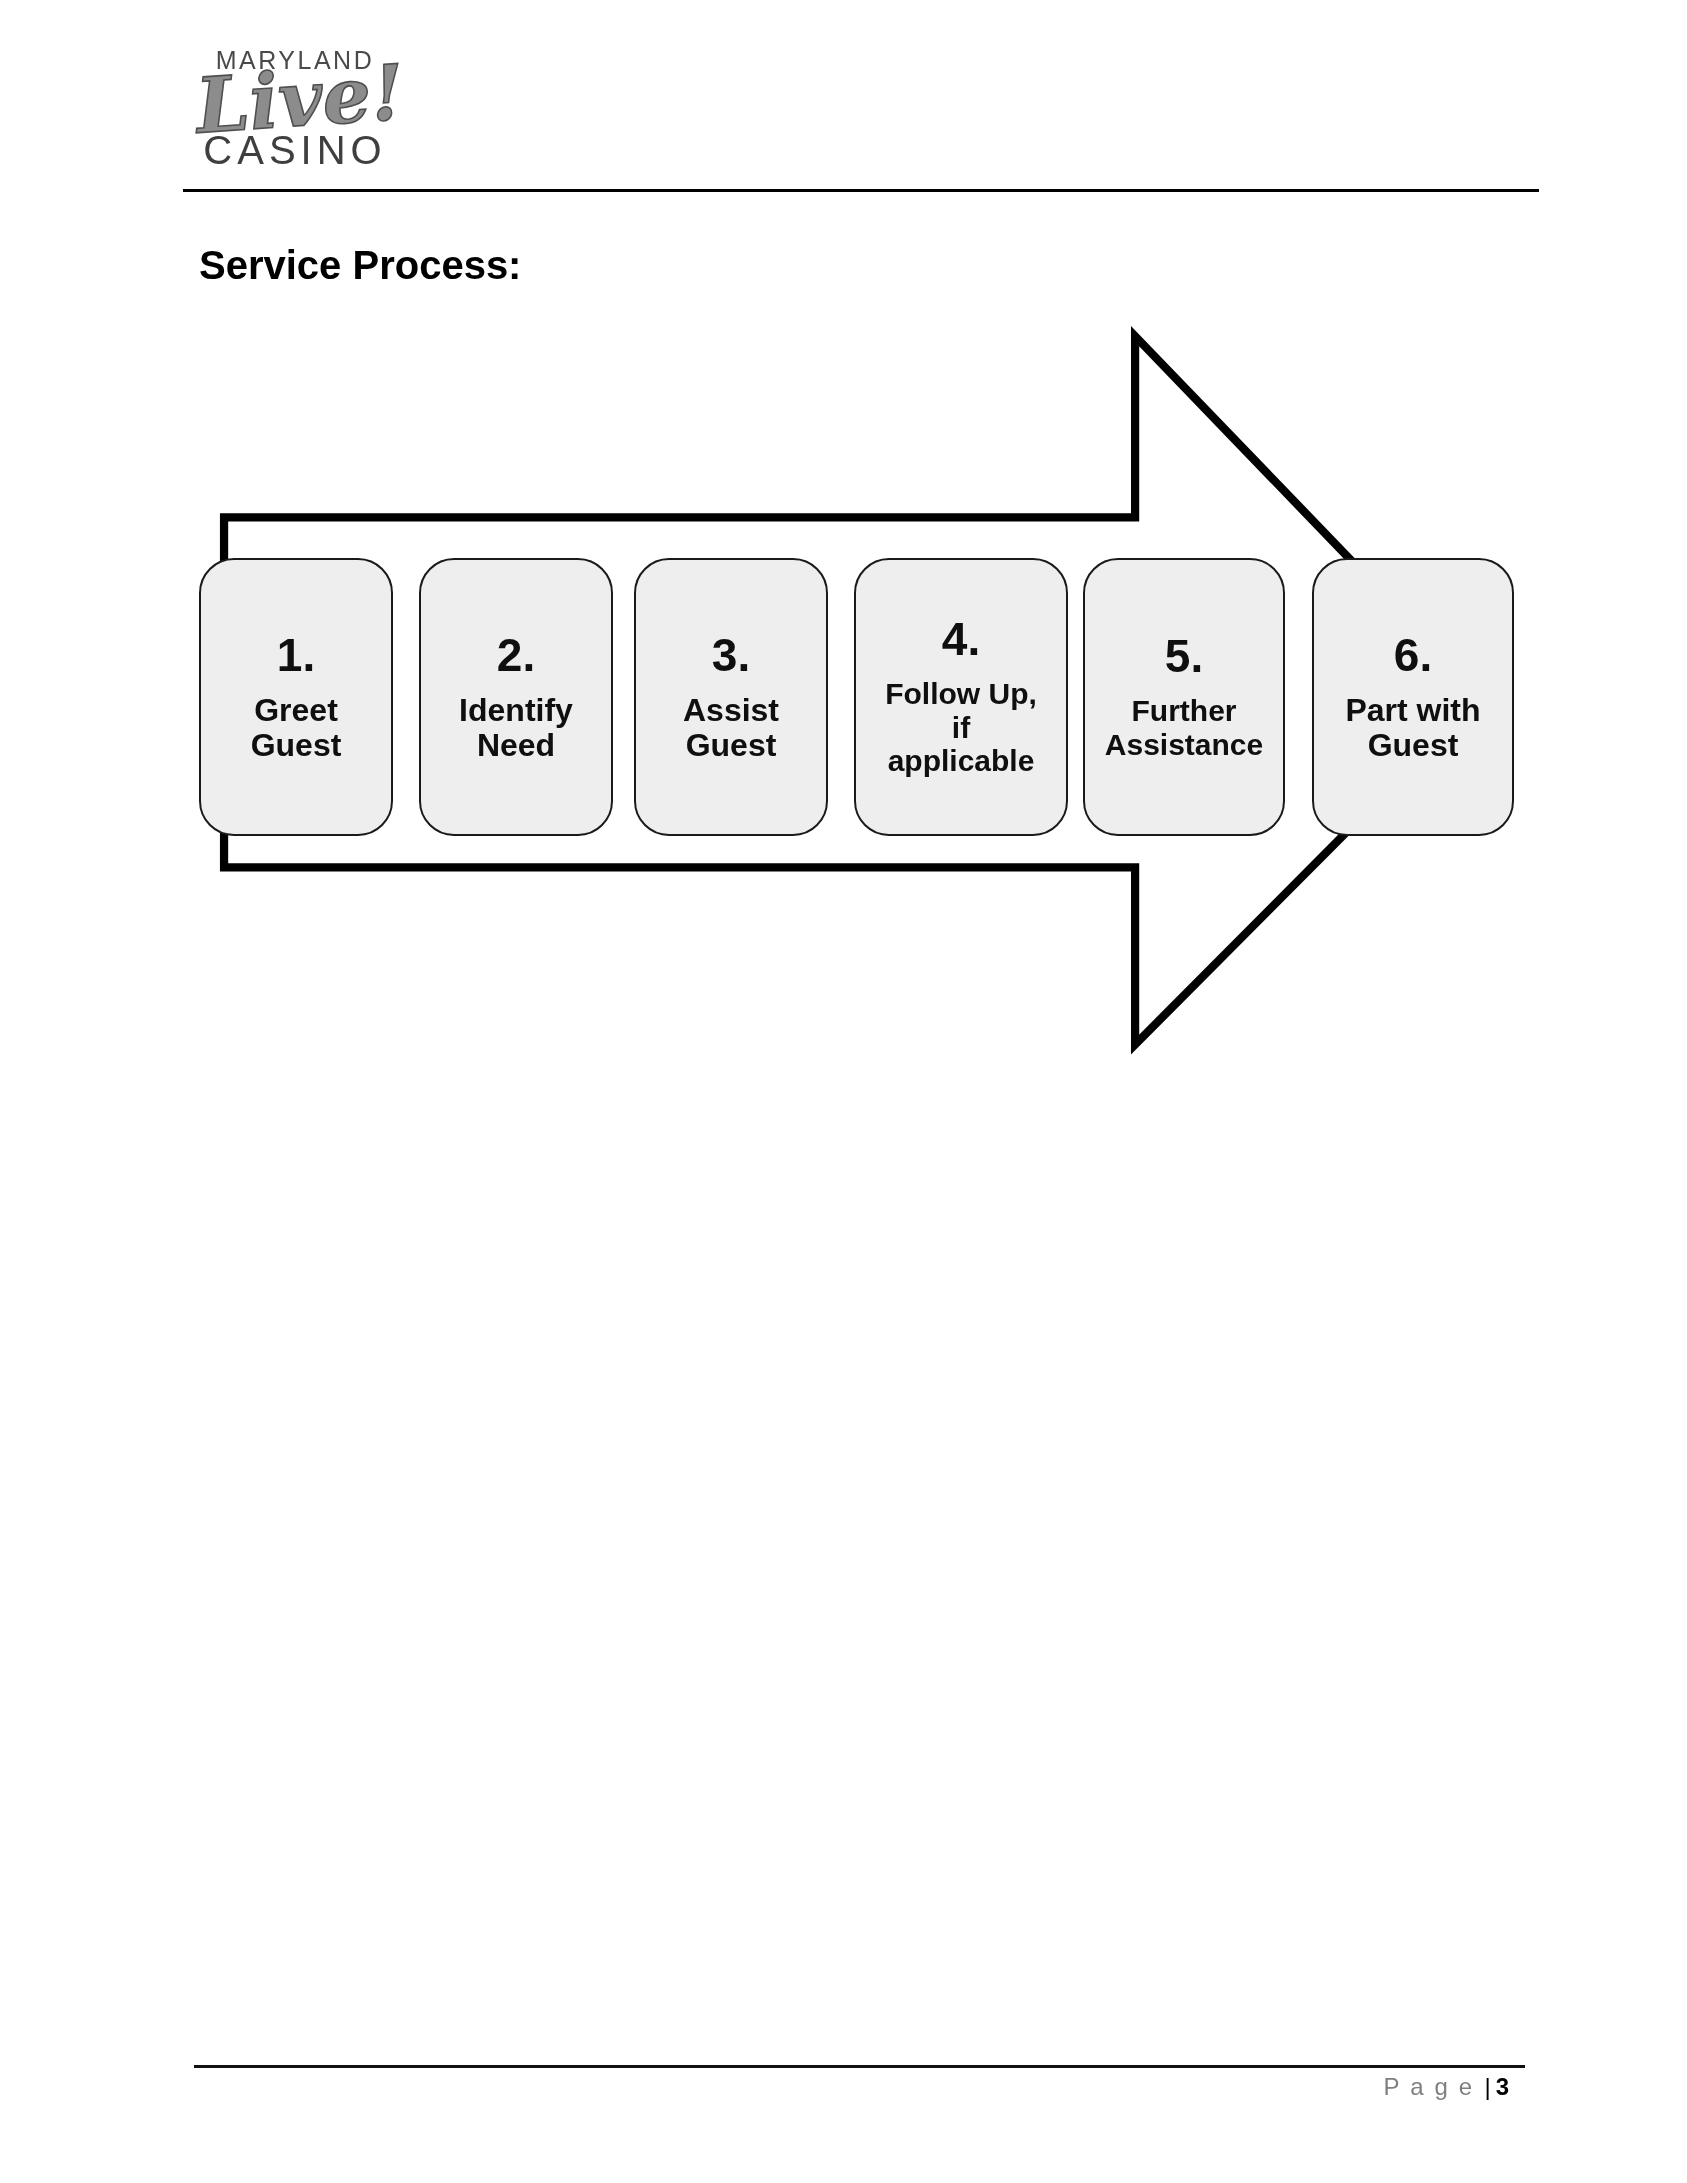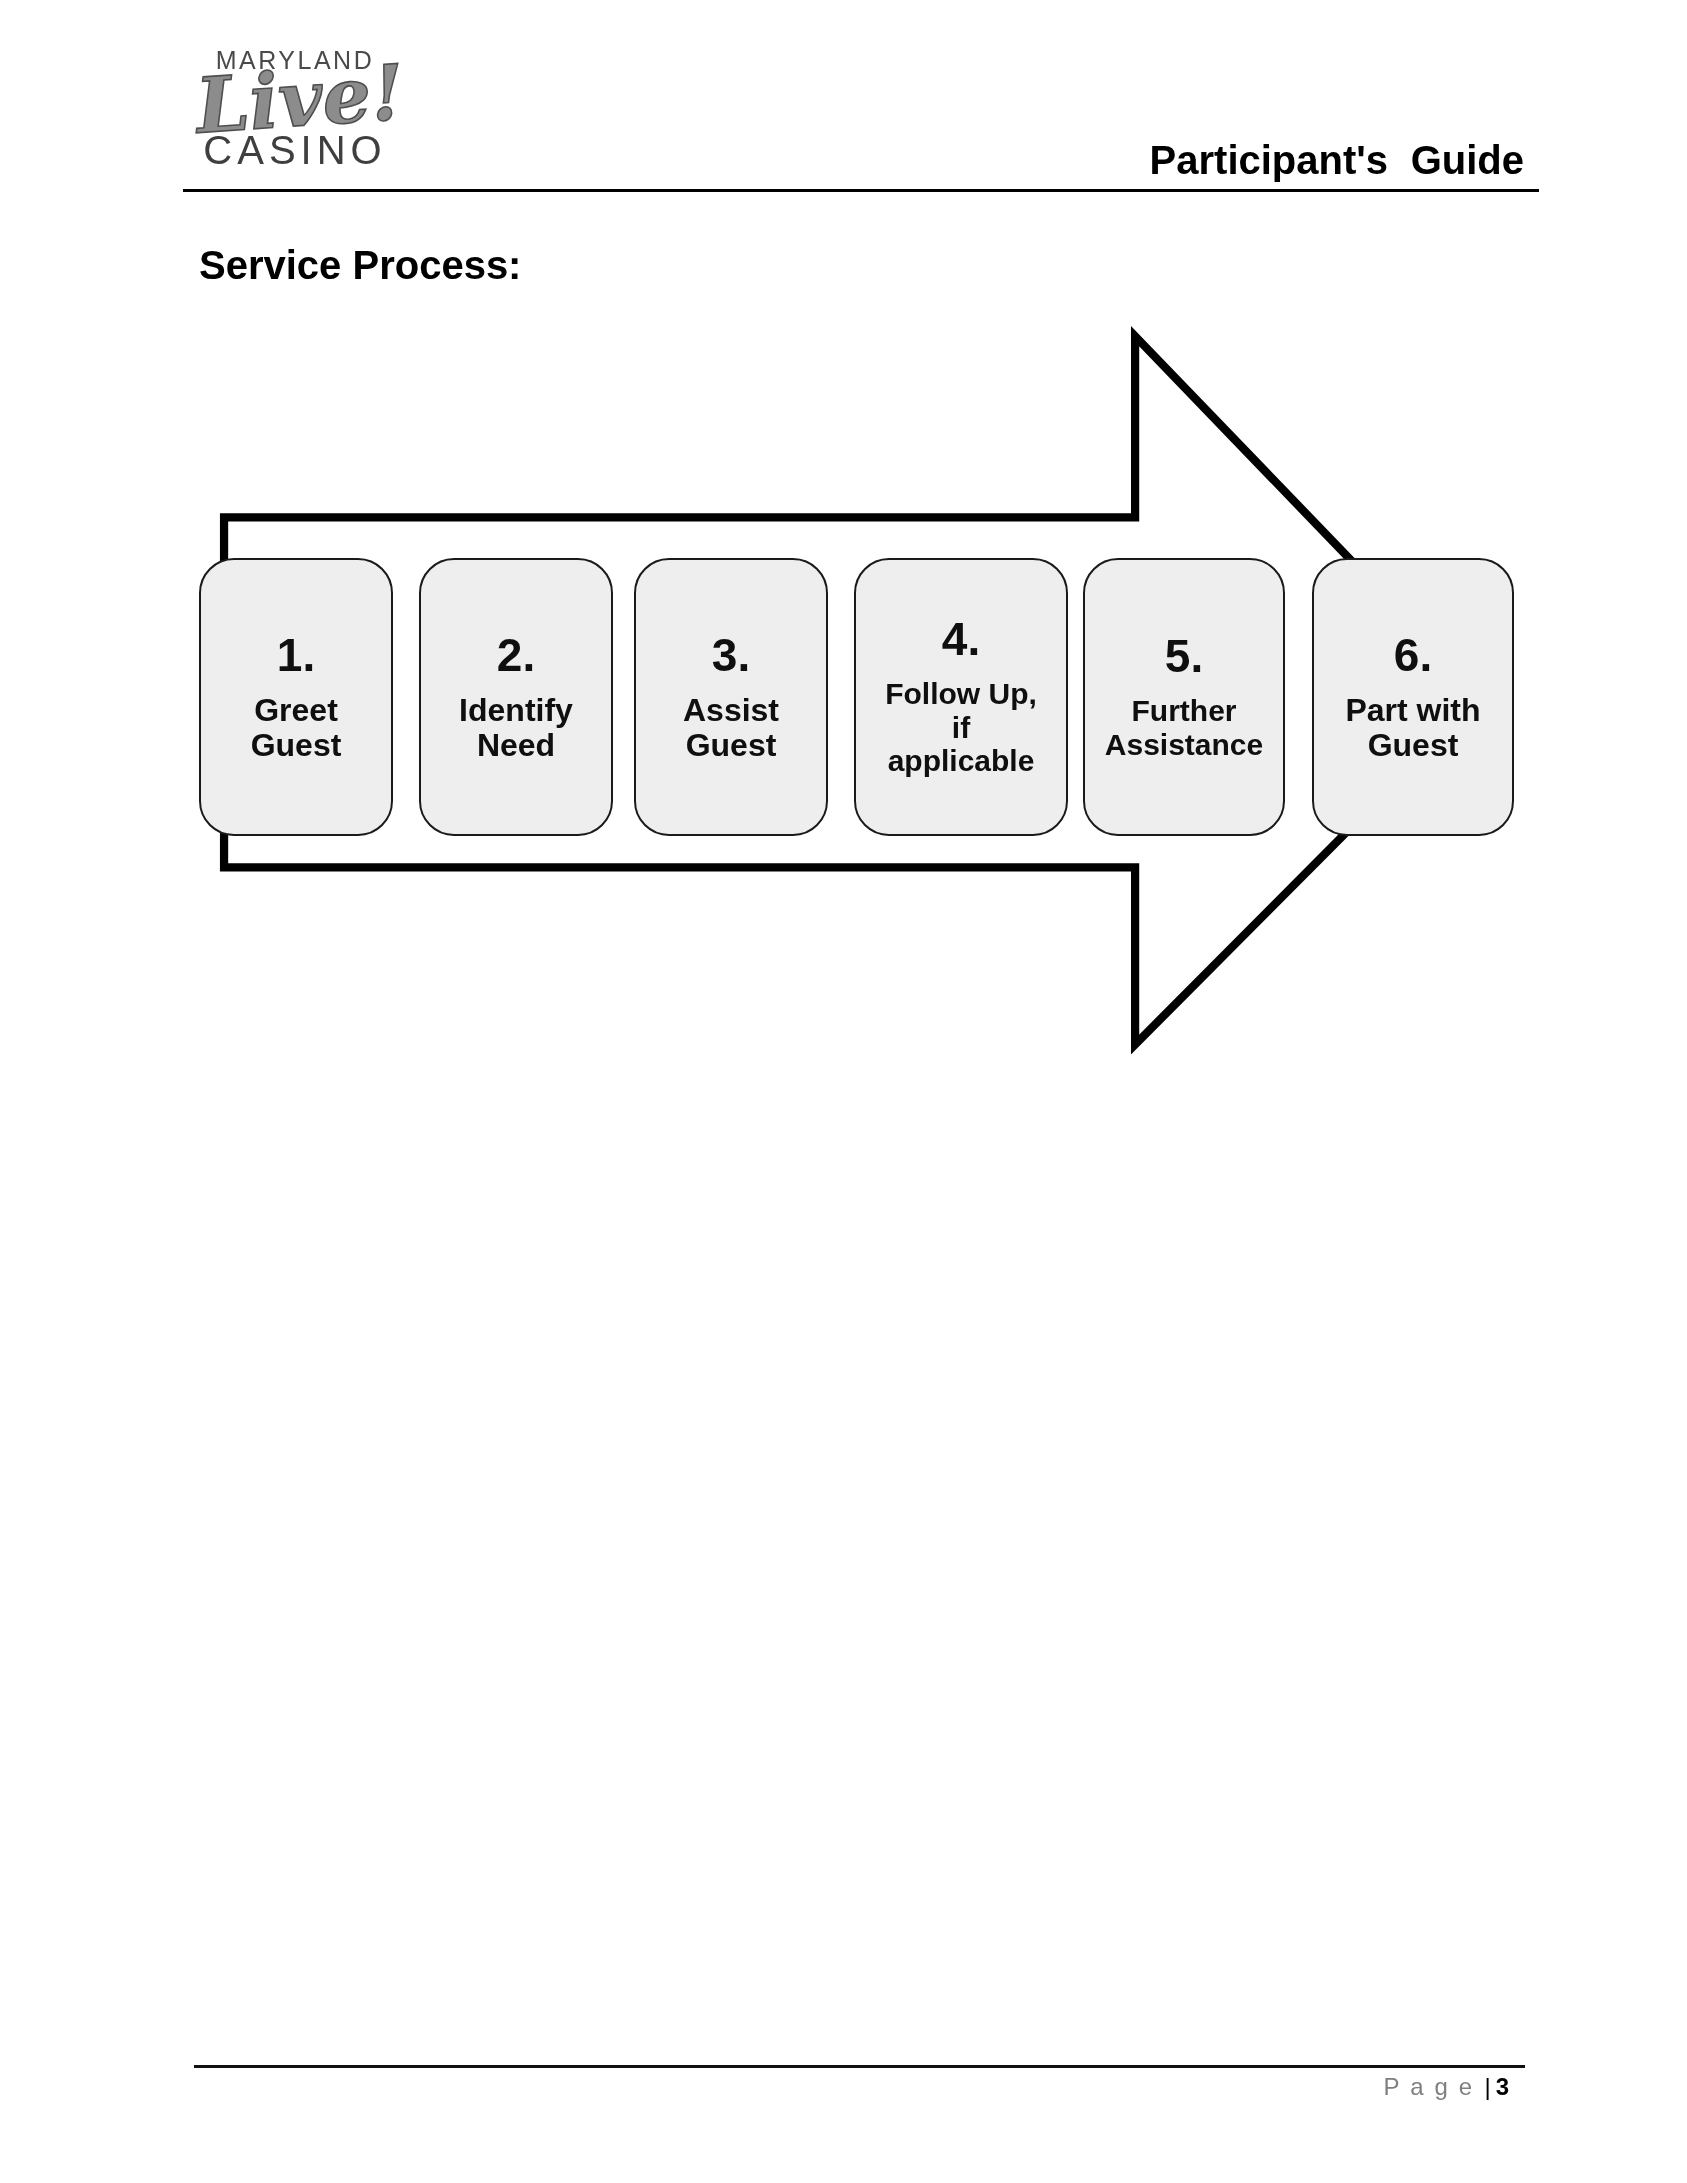--- a/index.html
+++ b/index.html
@@ -157,21 +157,20 @@
 <body>
 
 <div id="page">
 
   <div class="logo">
     <div class="logo-maryland">MARYLAND</div>
     <div class="logo-script">Live!</div>
     <div class="logo-casino">CASINO</div>
   </div>
 
-  <div class="doc-title">Participant's Guide</div>
   <div class="header-rule"></div>
 
   <div class="section-title">Service Process:</div>
 
   <svg class="arrow-svg" viewBox="0 0 2048 2650" xmlns="http://www.w3.org/2000/svg">
     <polygon points="272,628 1378,628 1378,408 1799,845 1378,1268 1378,1053 272,1053" fill="none" stroke="#000000" stroke-width="10" stroke-miterlimit="6"></polygon>
   </svg>
 
   <div class="step-box step-1">
     <div class="step-number">1.</div>

